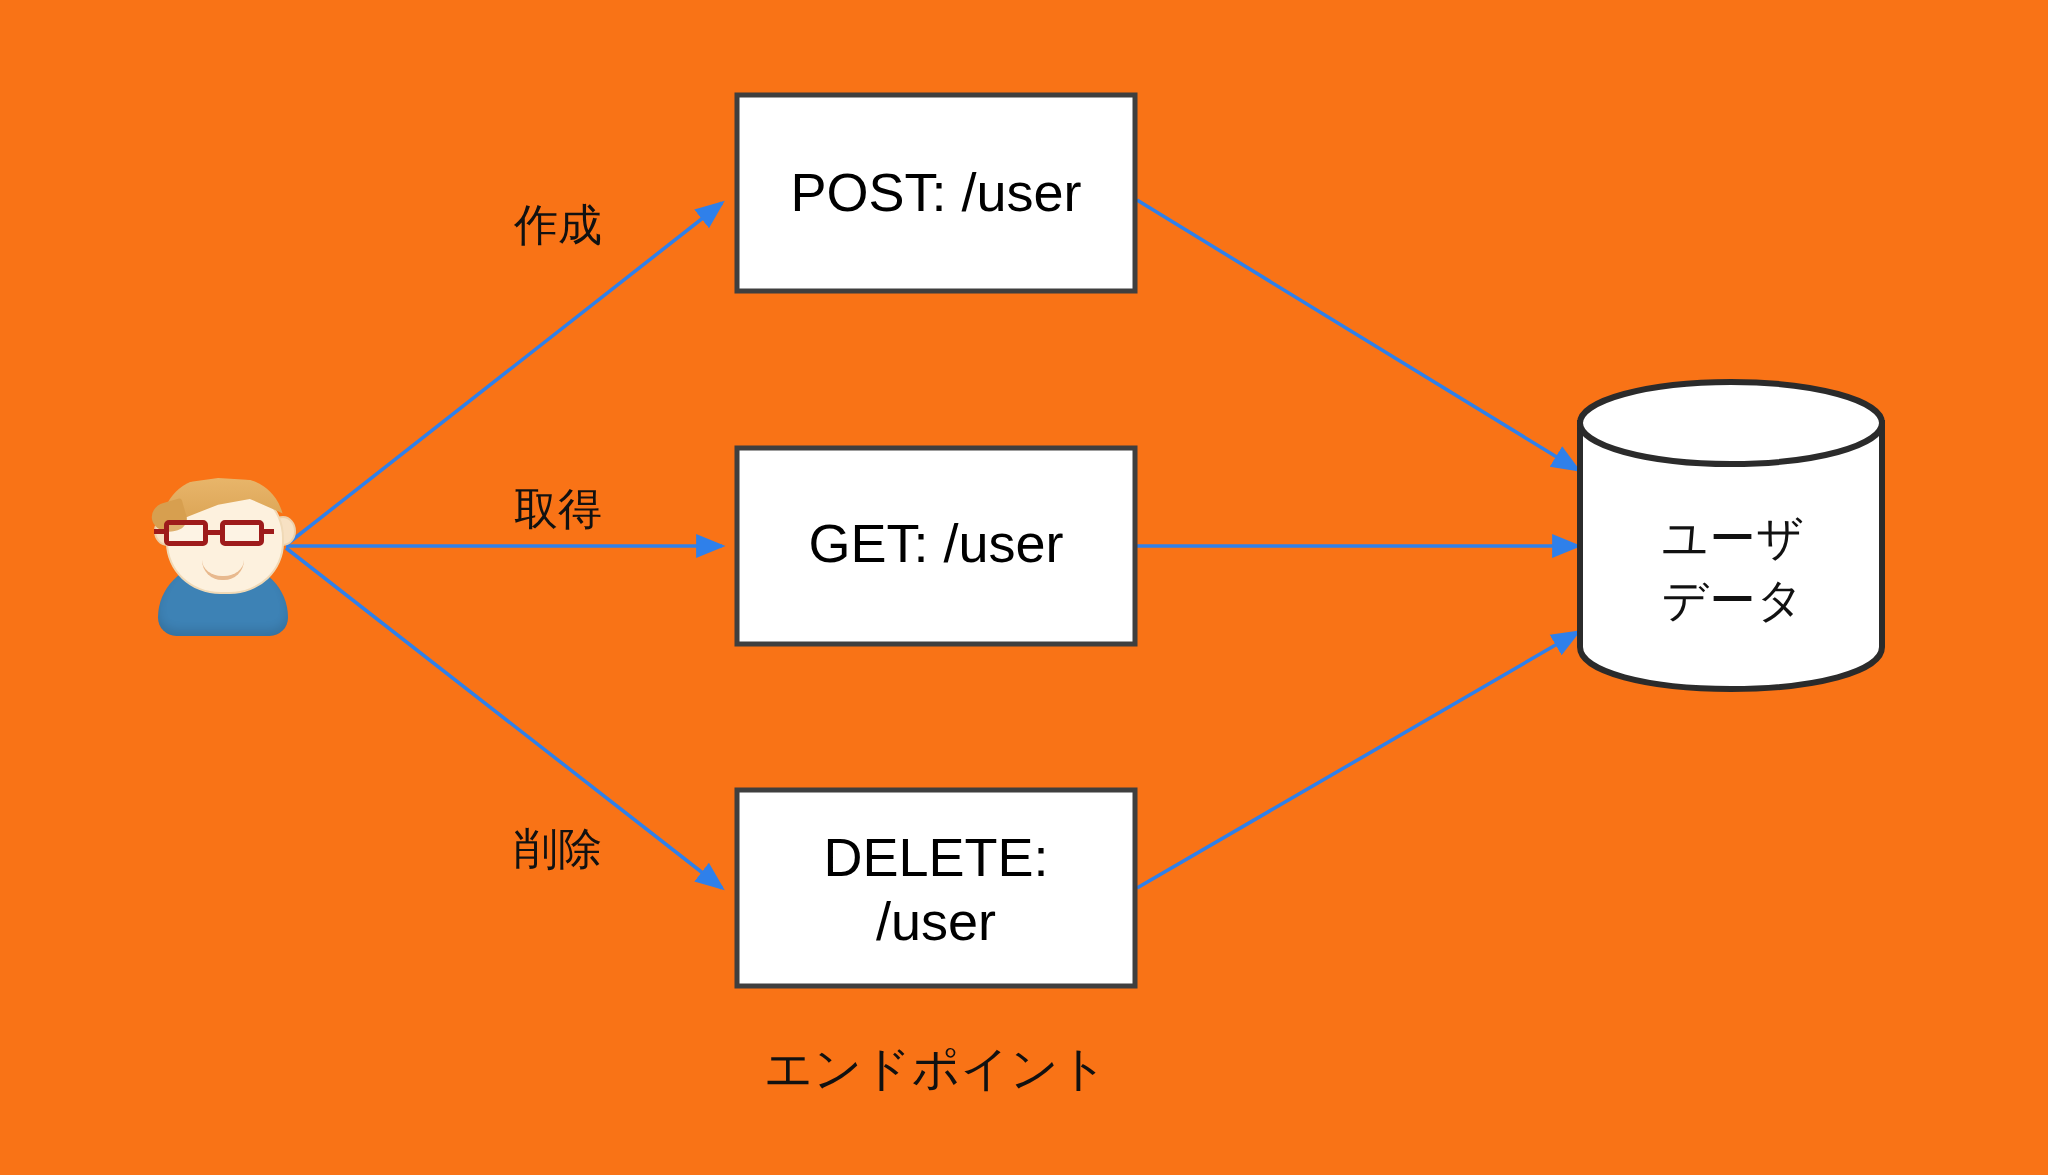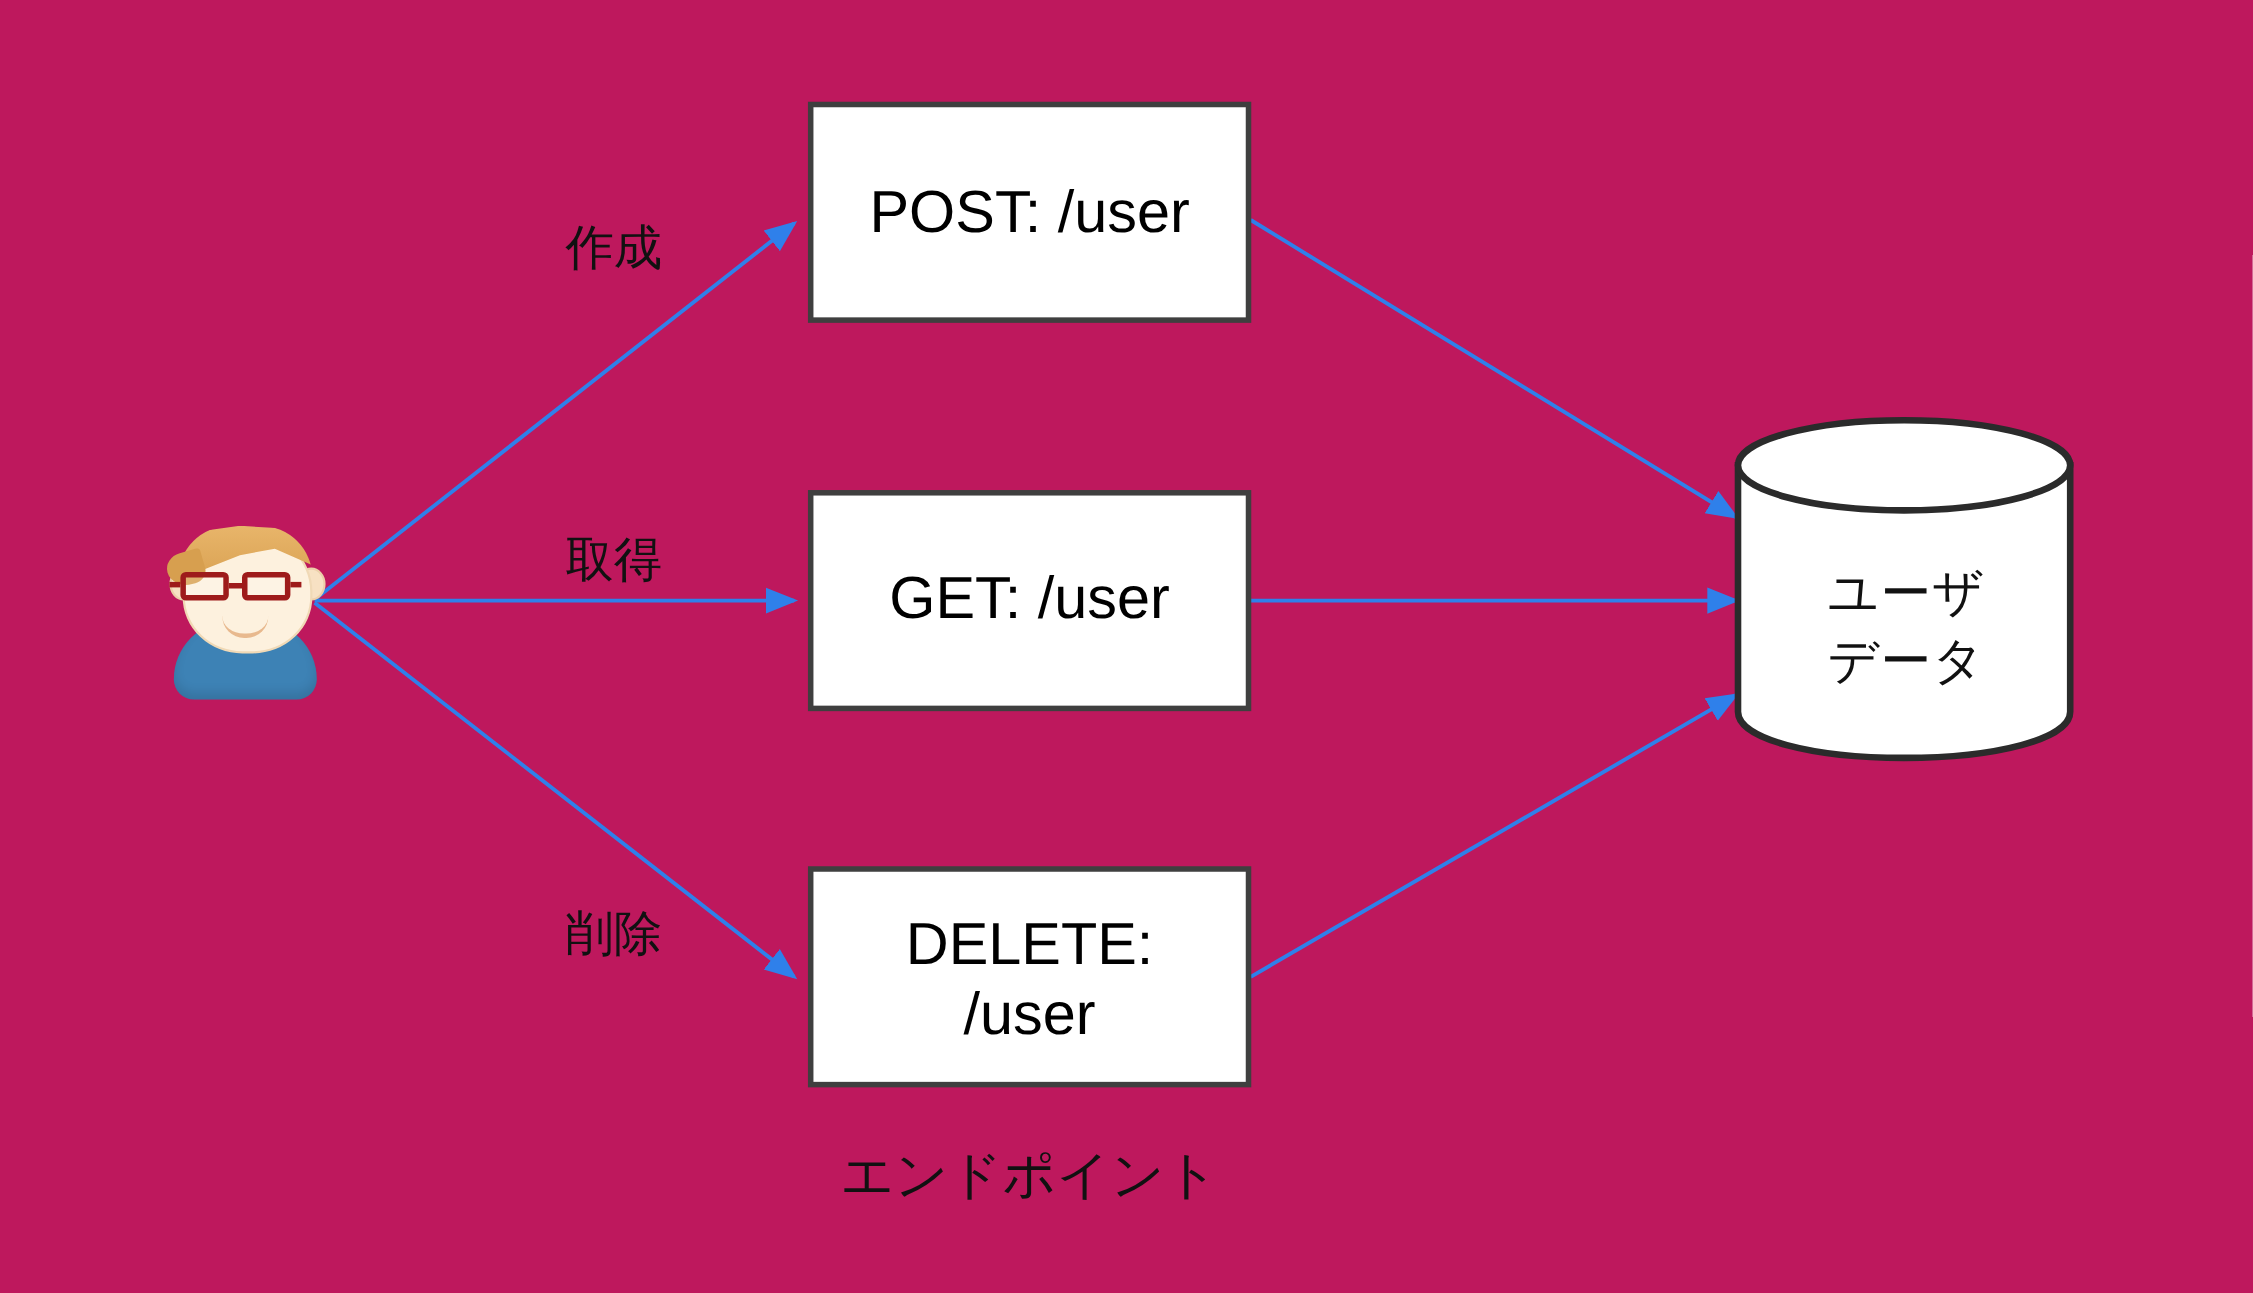--- a/index.html
+++ b/index.html
@@ -11,21 +11,21 @@
   body {
     width: 2048px;
     height: 1175px;
     overflow: hidden;
     font-family: "Liberation Sans", "DejaVu Sans", sans-serif;
   }
   #diagram-root {
     position: relative;
     width: 2048px;
     height: 1175px;
-    background: #be185d;
+    background: #f97316;
   }
   svg.diagram-canvas {
     position: absolute;
     top: 0;
     left: 0;
     width: 2048px;
     height: 1175px;
     display: block;
   }
   .box-rect {

